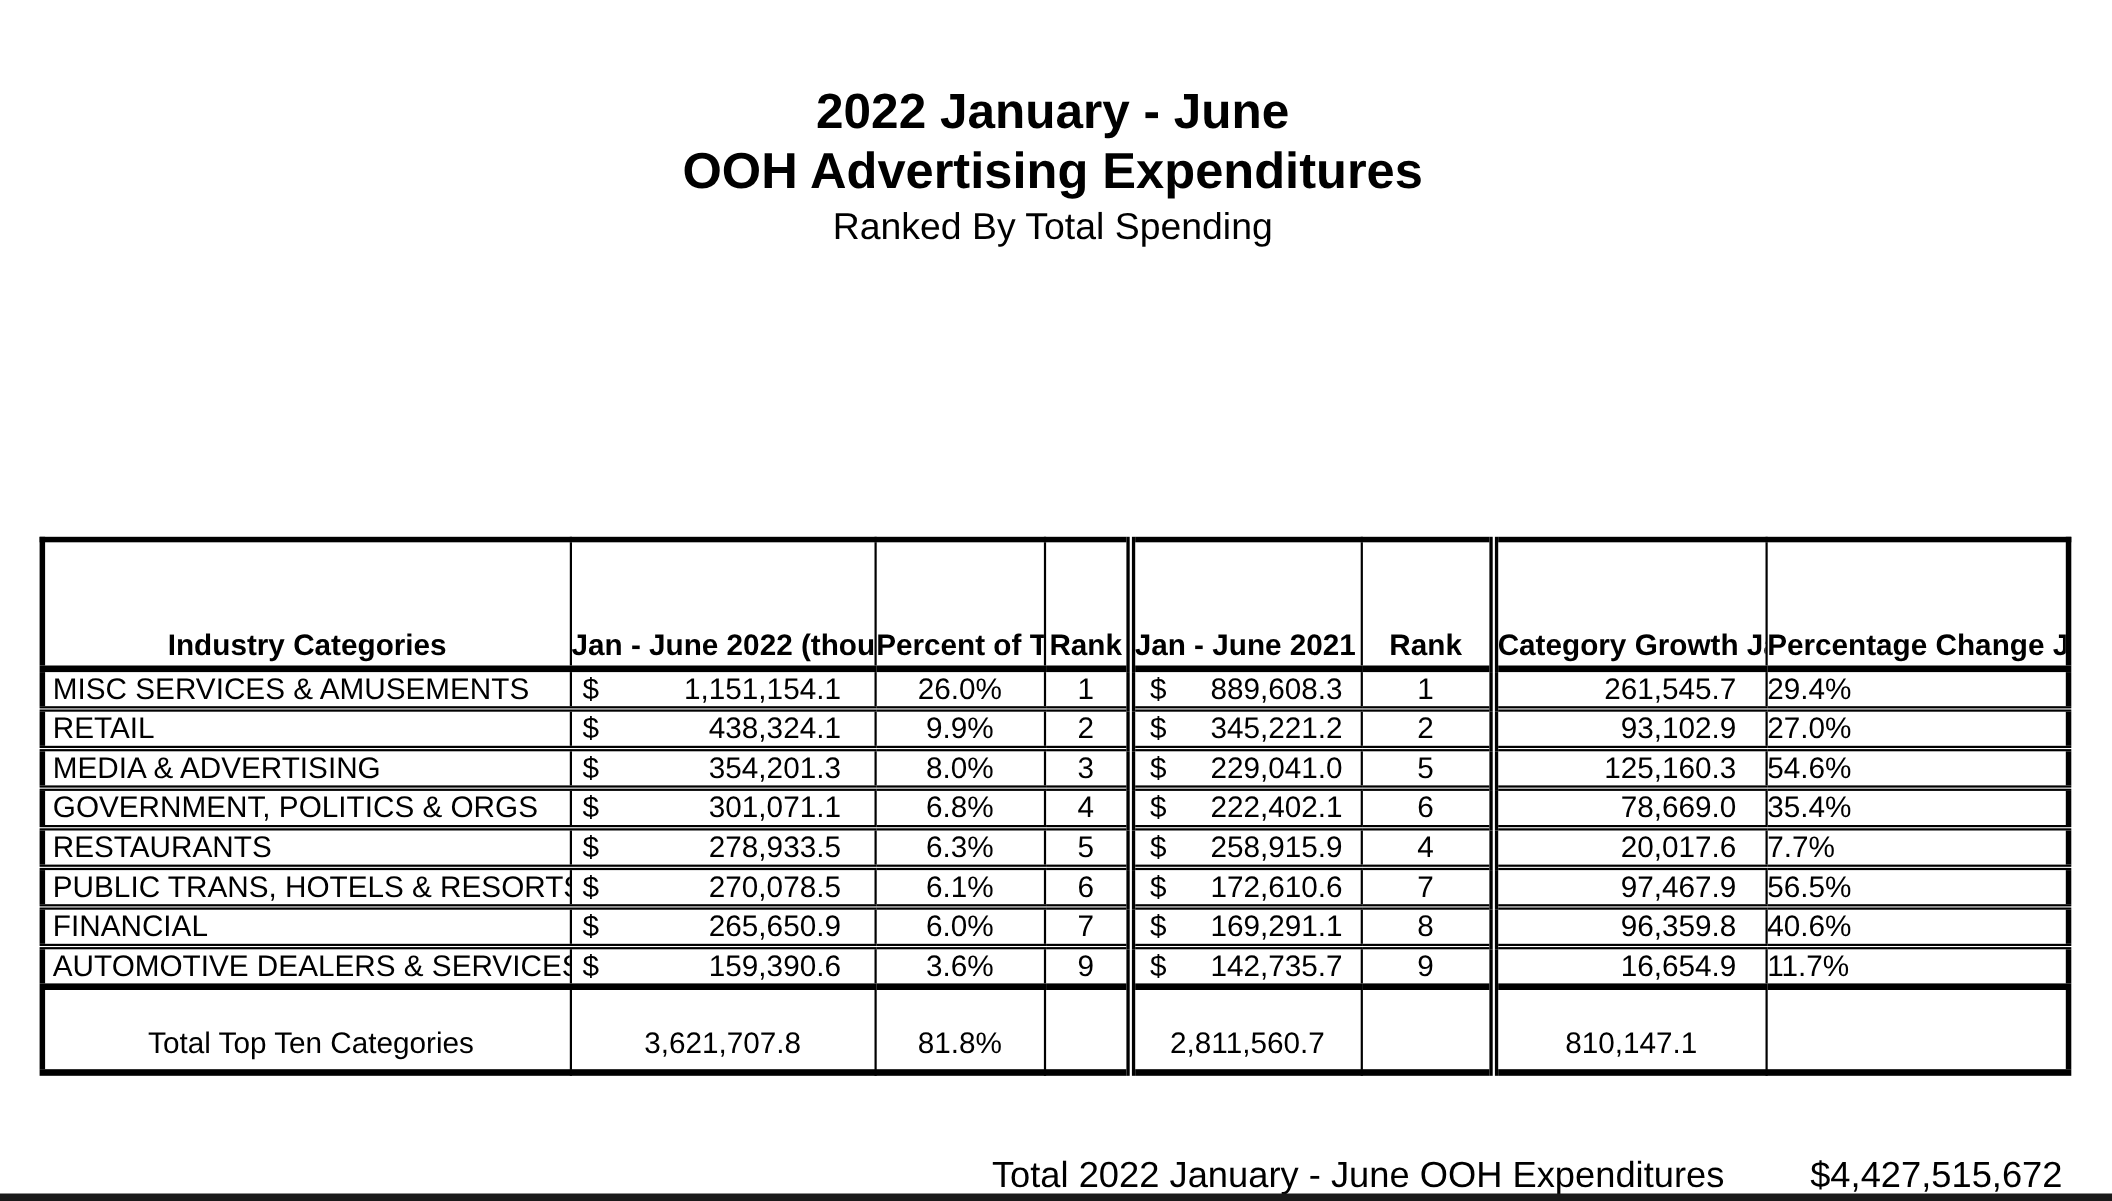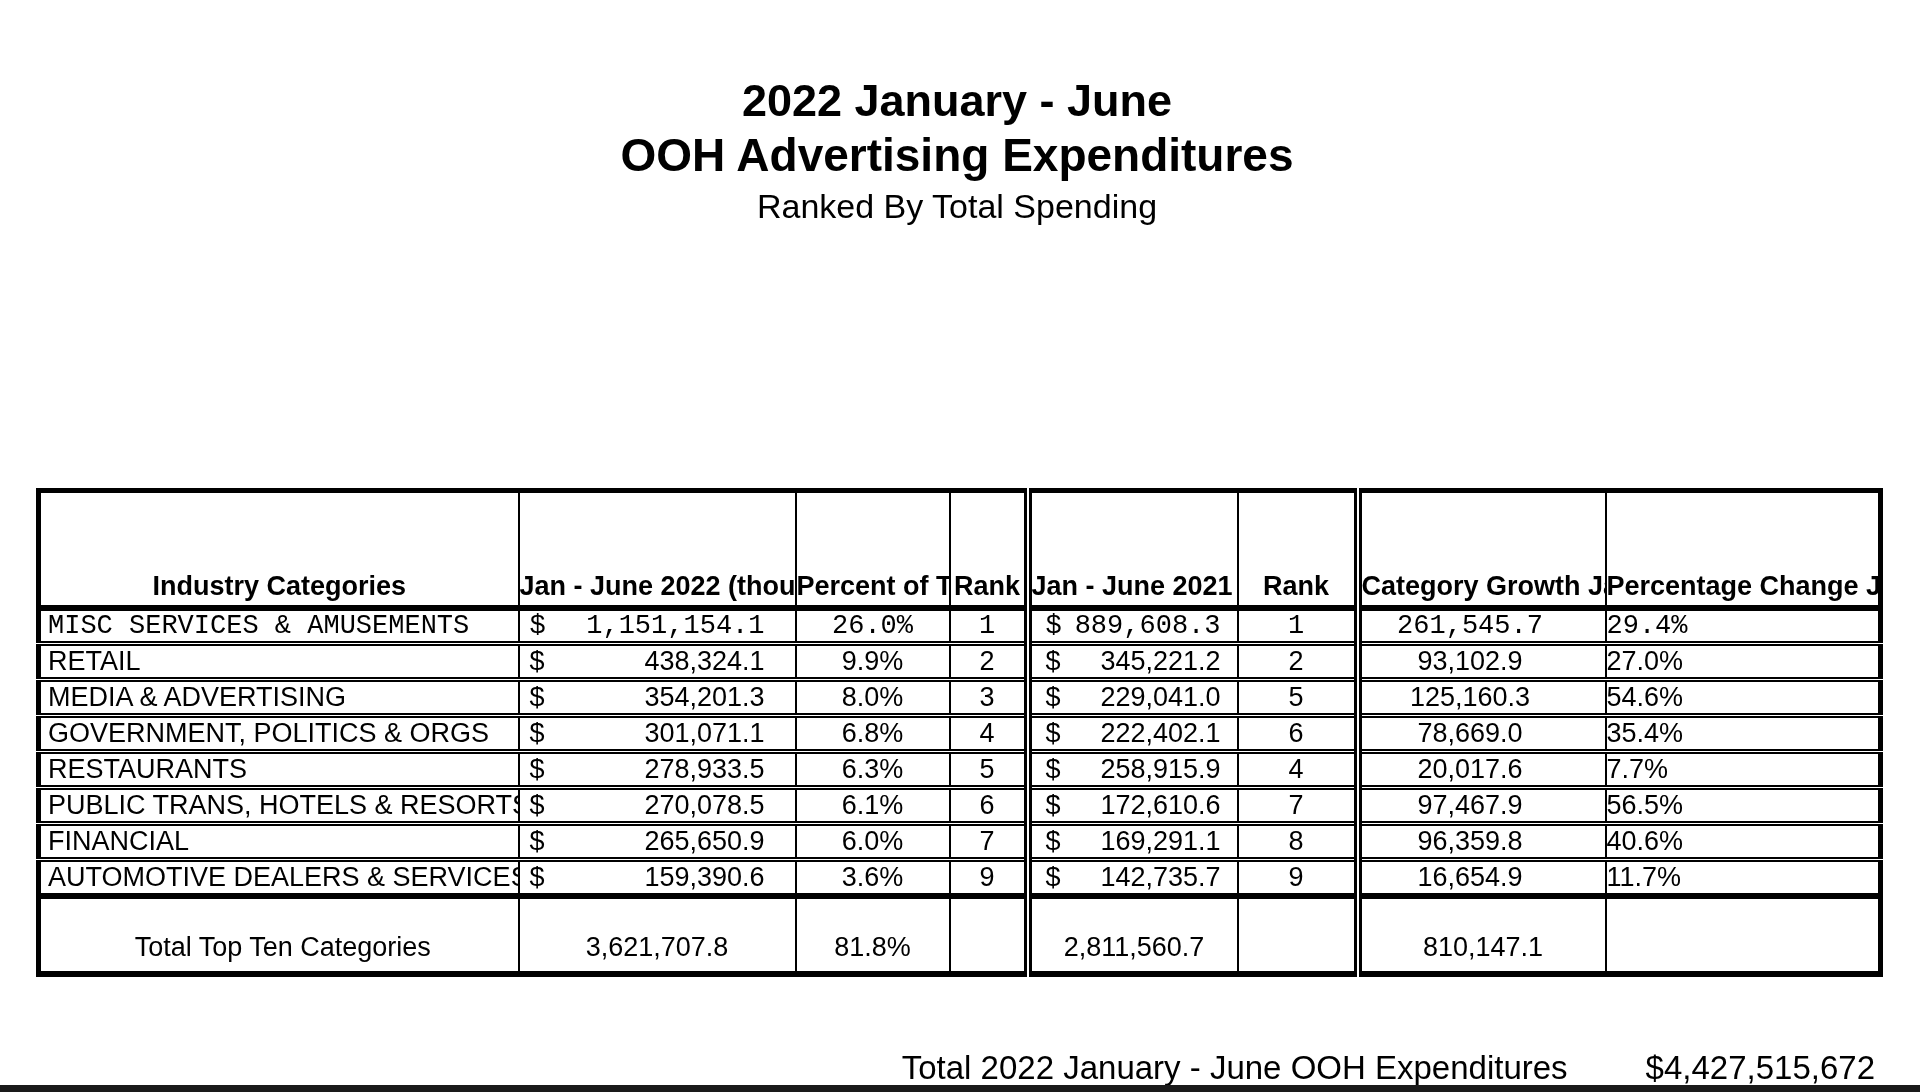--- a/index.html
+++ b/index.html
@@ -48,37 +48,37 @@
     font-size: 26px;
     line-height: 30px;
     vertical-align: bottom;
     text-align: center;
     white-space: pre-line;
     padding-bottom: 4px;
     border-bottom: 6px solid #000;
   }
   tbody tr.data-row { height: 34px; }
   tbody tr.data-row td { border-top: 5px double #000; }
-  tbody tr.data-row:first-child td { border-top: none; font-family: Liberation Mono, monospace; }
+  tbody tr.data-row:first-child td { border-top: none; }
 
   tbody tr.total-row { height: 78px; }
   tbody tr.total-row td {
     border-top: 6px solid #000;
     vertical-align: bottom;
     padding-bottom: 8px;
   }
 
   td.c-cat  { text-align: left; padding-left: 7px; }
   td.c-cur  { position: relative; text-align: right; padding-right: 30px; }
   td.c-cur .cur { position: absolute; left: 10px; }
   td.c-cur2 { padding-right: 16px; }
   td.c-cur2 .cur { left: 14px; }
   td.c-rank { text-align: center; }
   td.c-pct  { text-align: center; padding-right: 0; }
-  td.c-grow { text-align: center; padding-right: 26px; }
+  td.c-grow { text-align: right; padding-right: 26px; }
   td.c-pchg { padding-right: 16px; }
 
   td.t-label { text-align: center; padding-left: 7px; font-size: 31px; }
   td.t-center { text-align: center; }
 
   
   .footer-total {
     position: absolute;
     top: 1048px;
     right: 45px;

